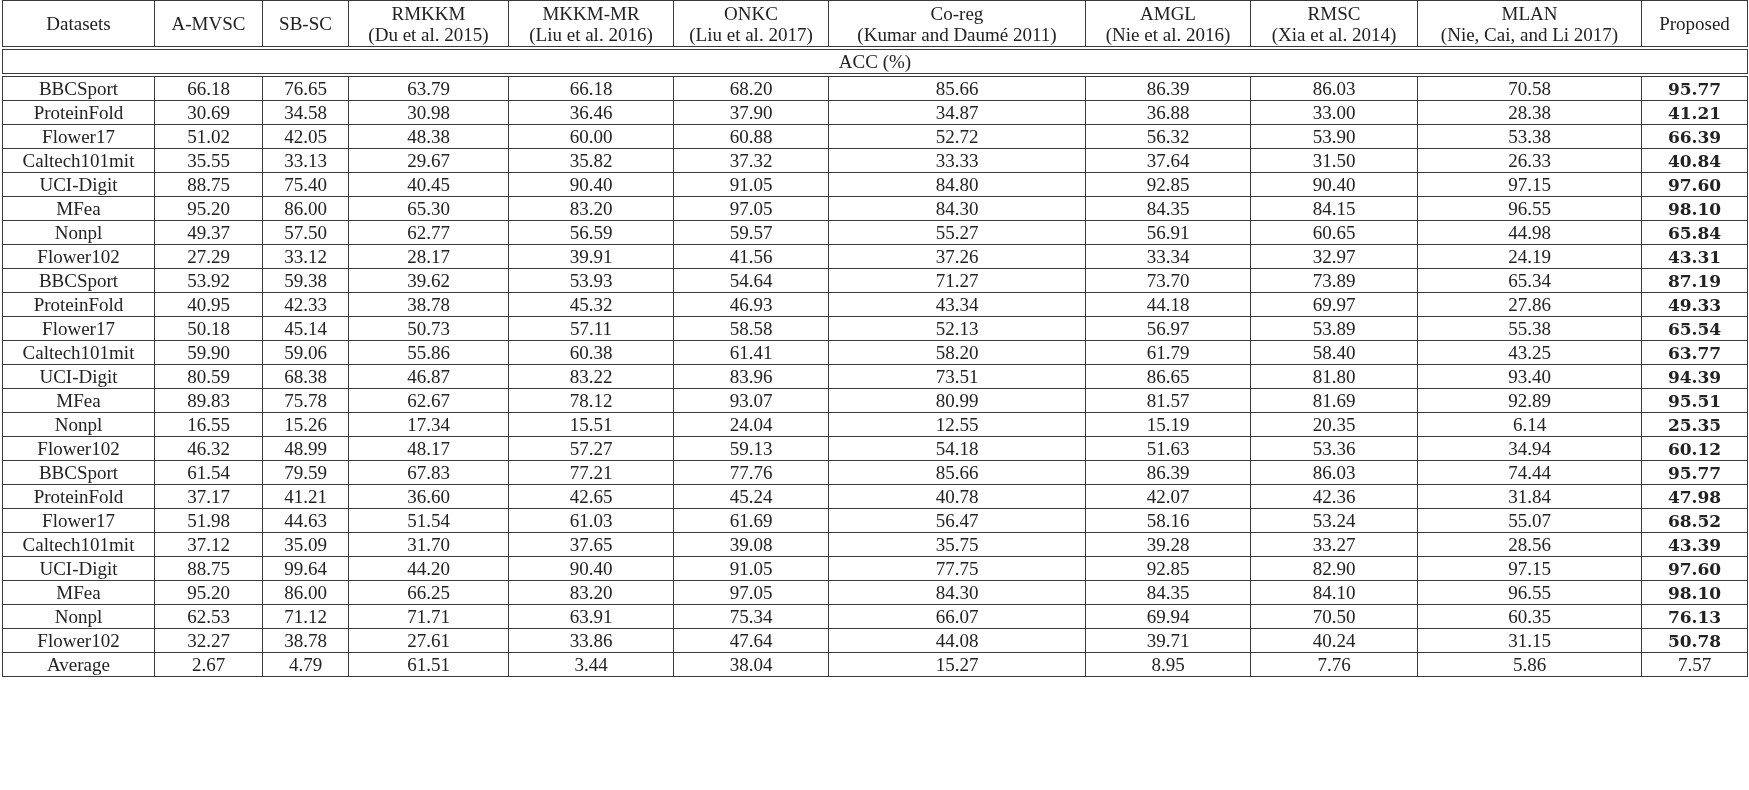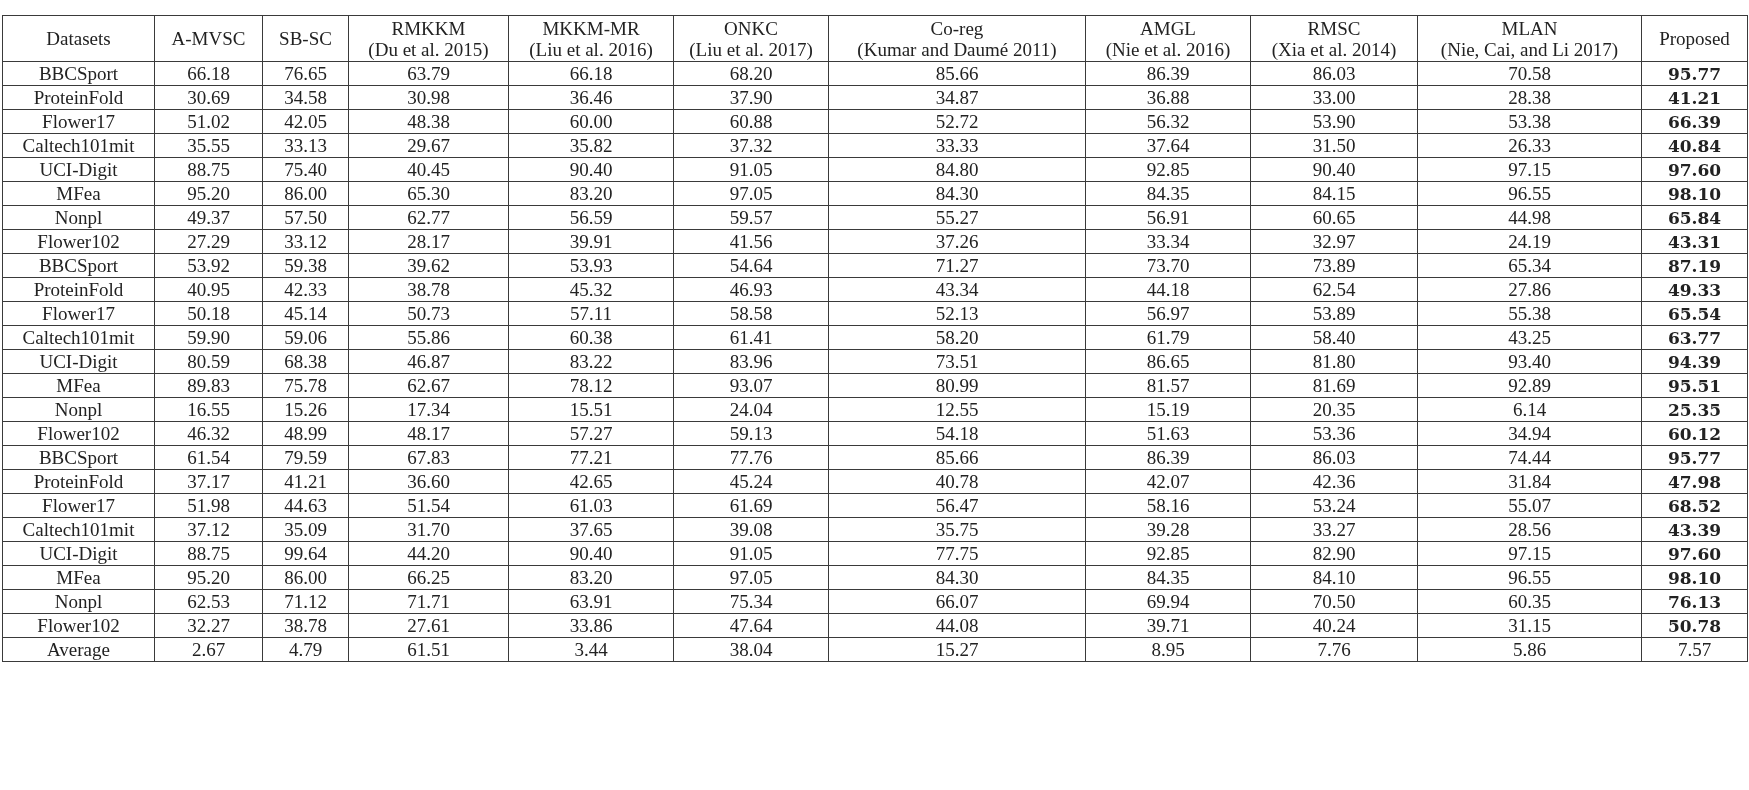--- a/index.html
+++ b/index.html
@@ -1,17 +1,17 @@
 <!DOCTYPE html>
 <html><head>
   <meta charset="utf-8">
   <style>
     html, body { margin: 0; padding: 0; background: #ffffff; }
     body { width: 1749px; height: 790px; overflow: hidden; }
-    .wrap { position: absolute; left: 2px; top: 15px; width: 1745px; }
+    .wrap { position: absolute; left: 2px; top: 0; width: 1745px; }
     table {
       border-collapse: collapse;
       width: 1745px;
       table-layout: fixed;
       font-family: "Liberation Serif", "DejaVu Serif", serif;
       font-size: 19px;
       color: #222;
     }
     td, th {
       border: 1.5px solid #3a3a3a;
@@ -76,20 +76,23 @@
             <span class="sub">(Xia et al. 2014)</span>
           </th>
         <th>
             <span class="sub">MLAN</span>
             <span class="sub">(Nie, Cai, and Li 2017)</span>
           </th>
         <th><span>Proposed</span></th>
       </tr>
     </thead>
     <tbody id="table-body">
+        <tr class="section">
+          <td colspan="11"><span>ACC (%)</span></td>
+        </tr>
         <tr class="data">
           <td>BBCSport</td>
           <td>66.18</td>
           <td>76.65</td>
           <td>63.79</td>
           <td>66.18</td>
           <td>68.20</td>
           <td>85.66</td>
           <td>86.39</td>
           <td>86.03</td>
@@ -202,21 +205,21 @@
         </tr>
         <tr class="data">
           <td>ProteinFold</td>
           <td>40.95</td>
           <td>42.33</td>
           <td>38.78</td>
           <td>45.32</td>
           <td>46.93</td>
           <td>43.34</td>
           <td>44.18</td>
-          <td>62.54</td>
+          <td>69.97</td>
           <td>27.86</td>
           <td class="best">49.33</td>
         </tr>
         <tr class="data">
           <td>Flower17</td>
           <td>50.18</td>
           <td>45.14</td>
           <td>50.73</td>
           <td>57.11</td>
           <td>58.58</td>

